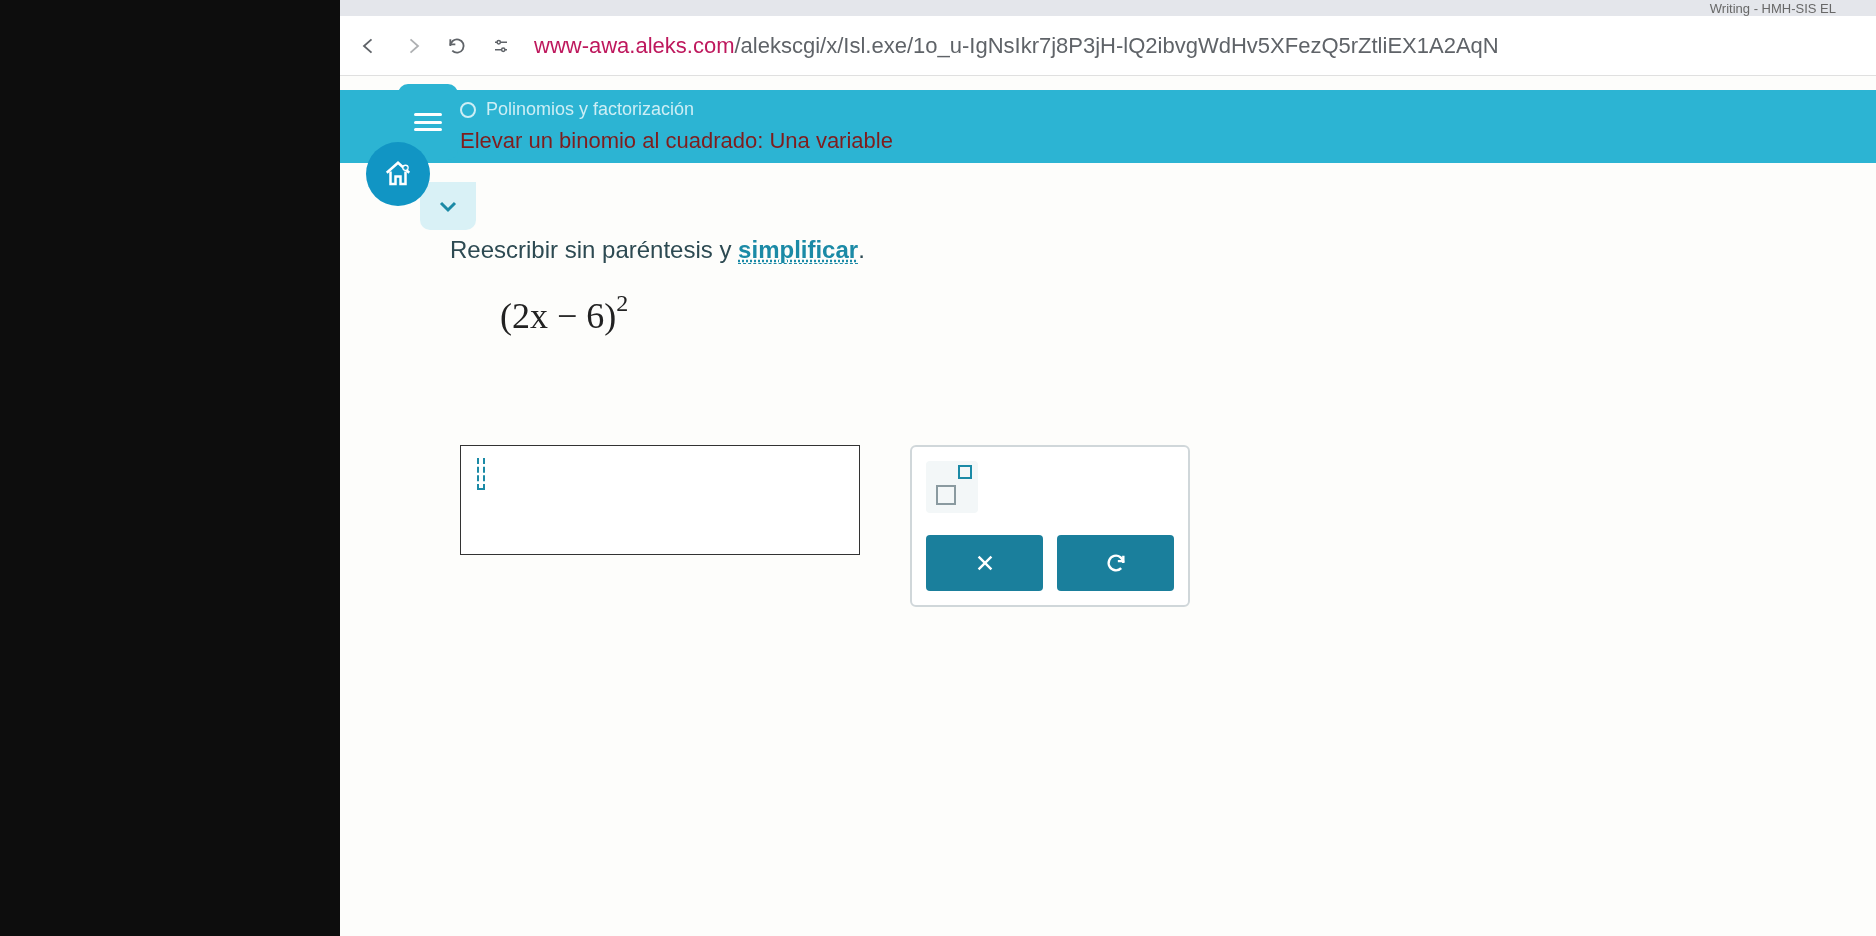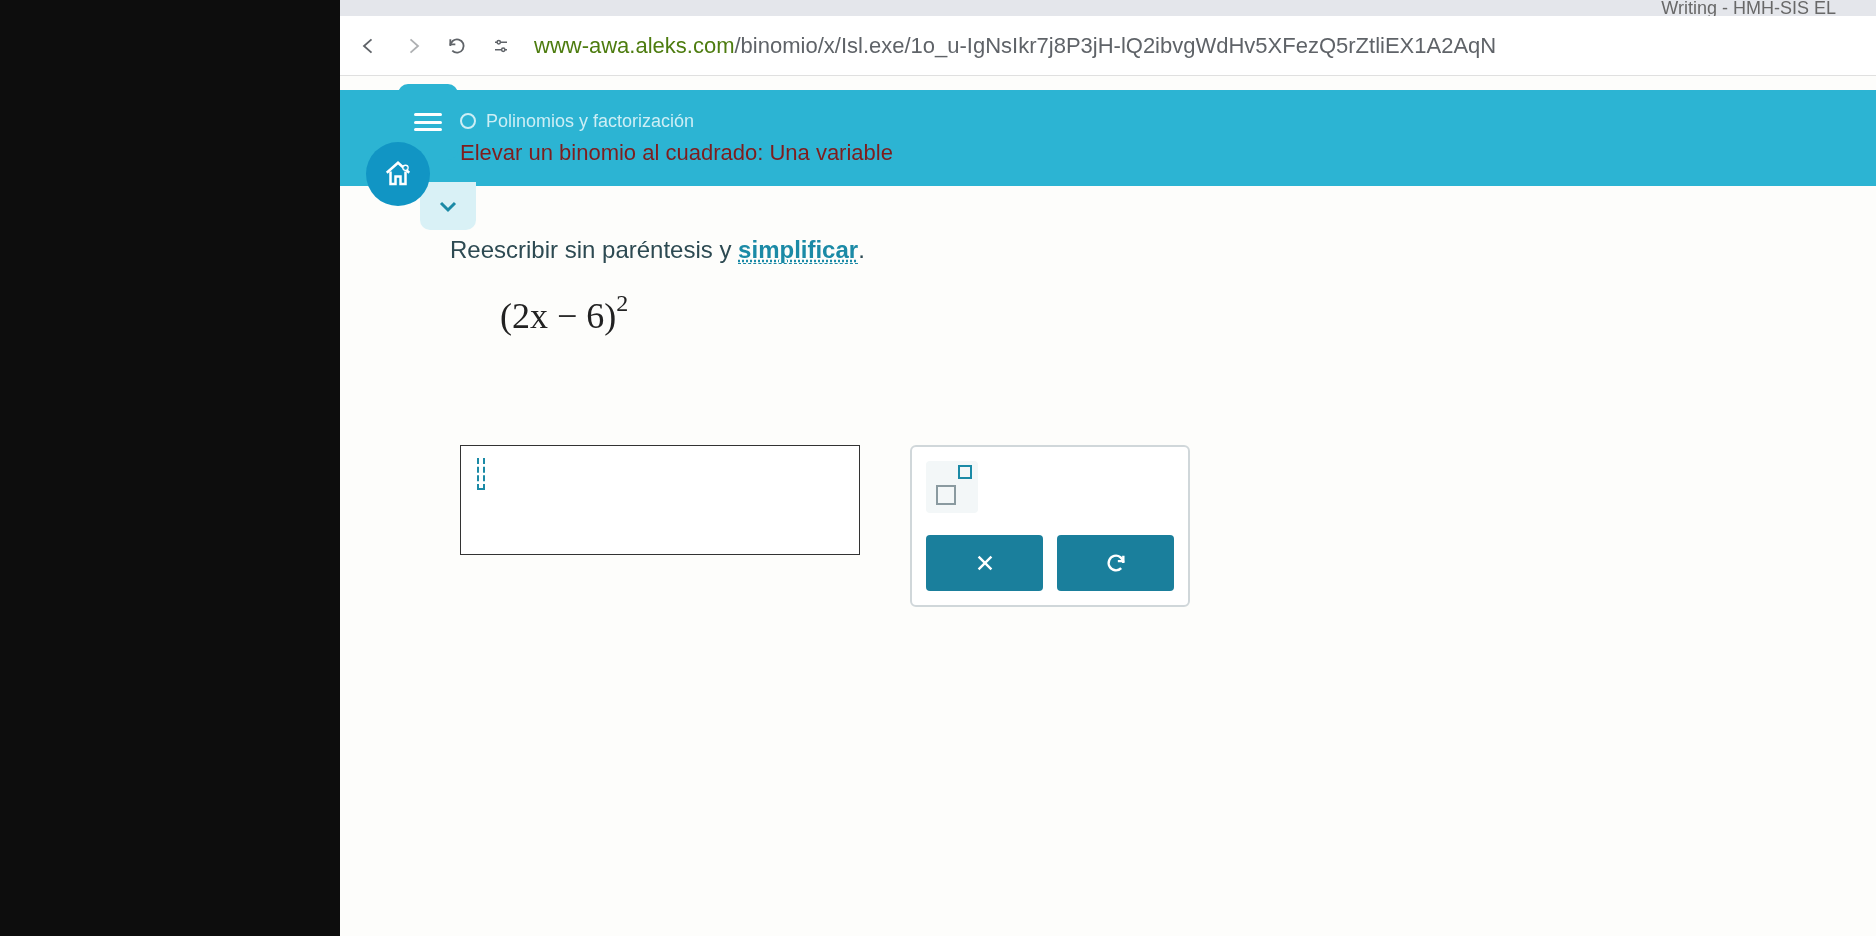--- a/index.html
+++ b/index.html
@@ -24,21 +24,21 @@
     }
     .tab-strip {
       height: 16px;
       background: #e4e6eb;
       display: flex;
       align-items: center;
       justify-content: flex-end;
       padding-right: 40px;
       gap: 240px;
       color: #686868;
-      font-size: 18px;
+      font-size: 13px;
       overflow: hidden;
     }
     .tab-fragment { display:flex; align-items:center; gap:6px; white-space:nowrap; }
     .address-row {
       height: 60px;
       background: #fff;
       display: flex;
       align-items: center;
       padding: 0 18px;
       gap: 22px;
@@ -56,31 +56,31 @@
       color:#5f6368;
       font-size:12px;
       cursor:pointer;
     }
     .url {
       font-size: 22px;
       color: #3c3c3c;
       white-space: nowrap;
       overflow: hidden;
     }
-    .url .host { color: #4d7c0f; }
+    .url .host { color: #be185d; }
     .url .path { color: #5f6368; }
     .content-area {
       flex: 1;
       position: relative;
       background: #fdfdfb;
     }
     .header-bar {
       position: absolute;
       left: 0; right: 0; top: 14px;
-      height: 96px;
+      height: 73px;
       background: #2cb4d3;
       display: flex;
       align-items: stretch;
       padding-left: 120px;
     }
     .header-text {
       display:flex;
       flex-direction:column;
       justify-content:center;
       gap:8px;
@@ -238,21 +238,21 @@
     </div>
     <div class="site-controls">
       <svg width="18" height="18" viewBox="0 0 24 24" fill="none" stroke="currentColor" stroke-width="2">
           <line x1="4" y1="7" x2="20" y2="7"></line>
           <line x1="4" y1="17" x2="20" y2="17"></line>
           <circle cx="9" cy="7" r="2.2" fill="#fff"></circle>
           <circle cx="15" cy="17" r="2.2" fill="#fff"></circle>
         </svg>
     </div>
     <div class="url">
-      <span class="host">www-awa.aleks.com</span><span class="path">/binomio/x/Isl.exe/1o_u-IgNsIkr7j8P3jH-lQ2ibvgWdHv5XFezQ5rZtliEX1A2AqN</span>
+      <span class="host">www-awa.aleks.com</span><span class="path">/alekscgi/x/Isl.exe/1o_u-IgNsIkr7j8P3jH-lQ2ibvgWdHv5XFezQ5rZtliEX1A2AqN</span>
     </div>
   </div>
 
   <div class="content-area">
 
     <div class="header-bar">
       <div class="header-text">
         <div class="header-crumb">
           <span class="ring"></span>
           <span>Polinomios y factorización</span>

